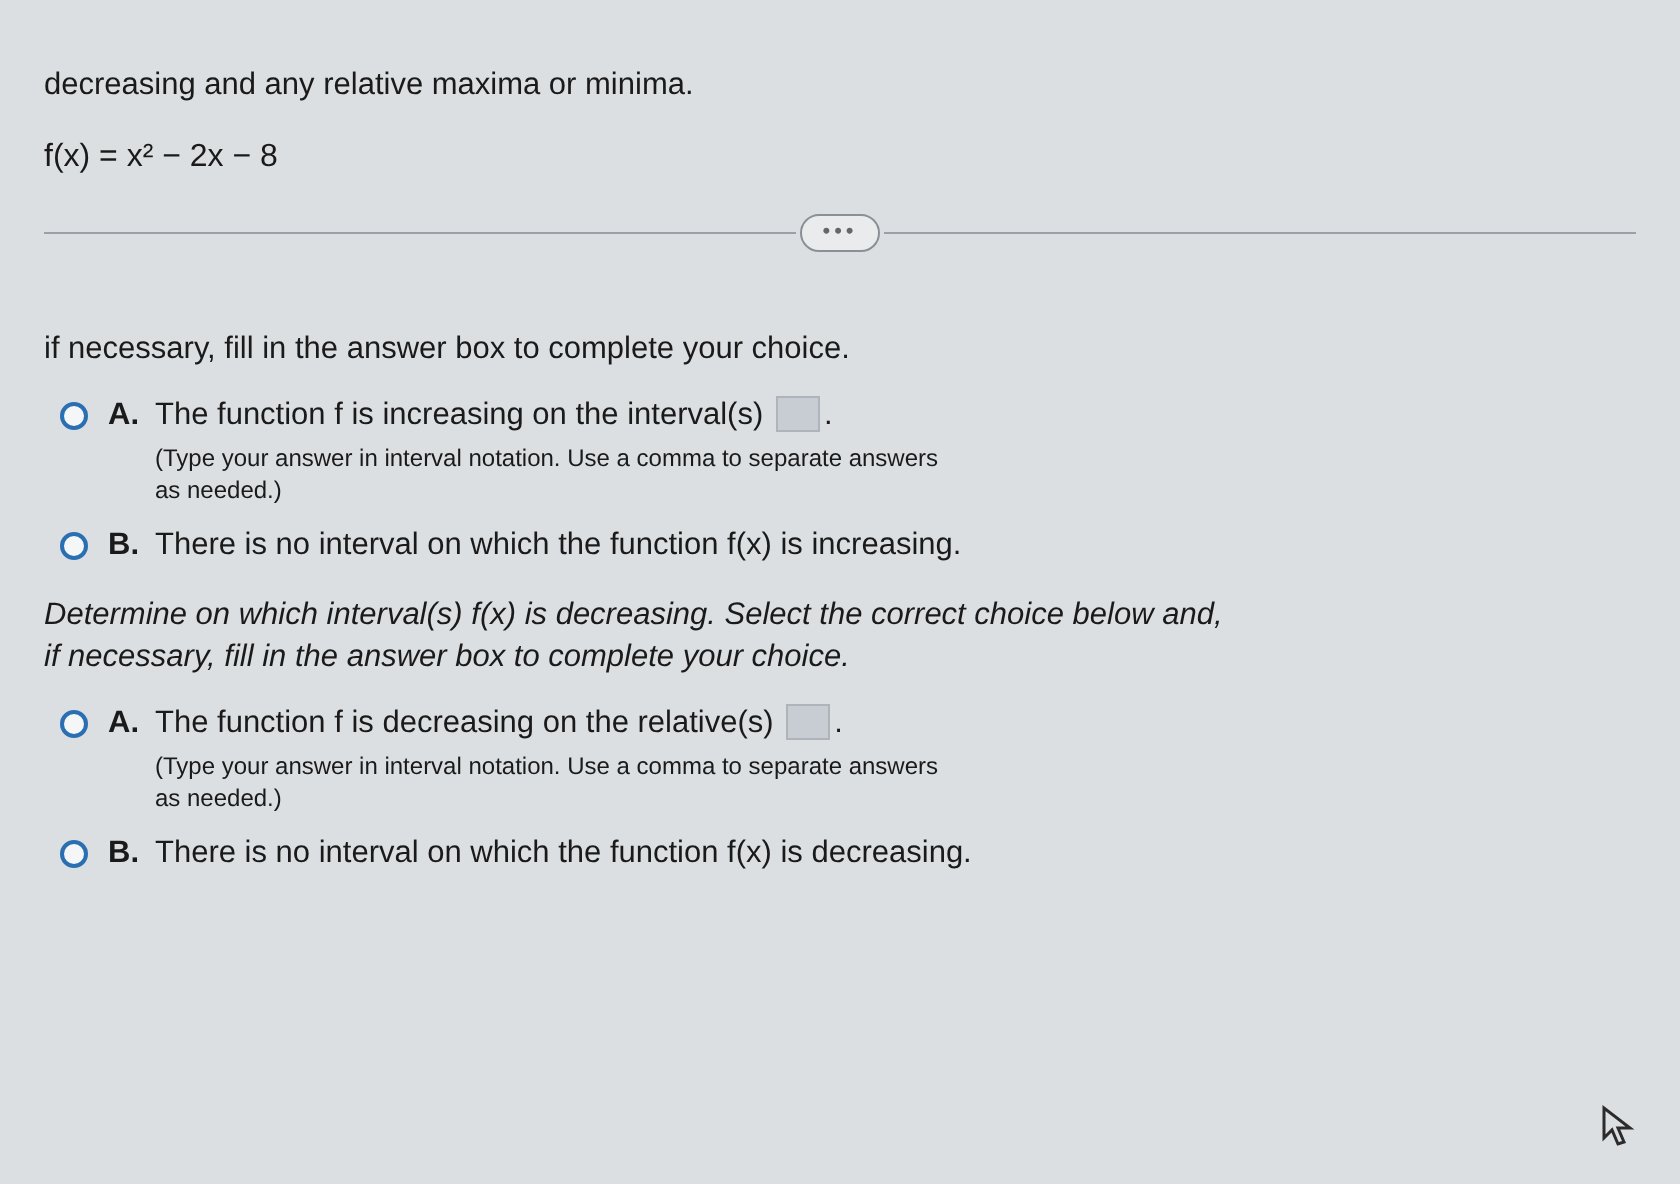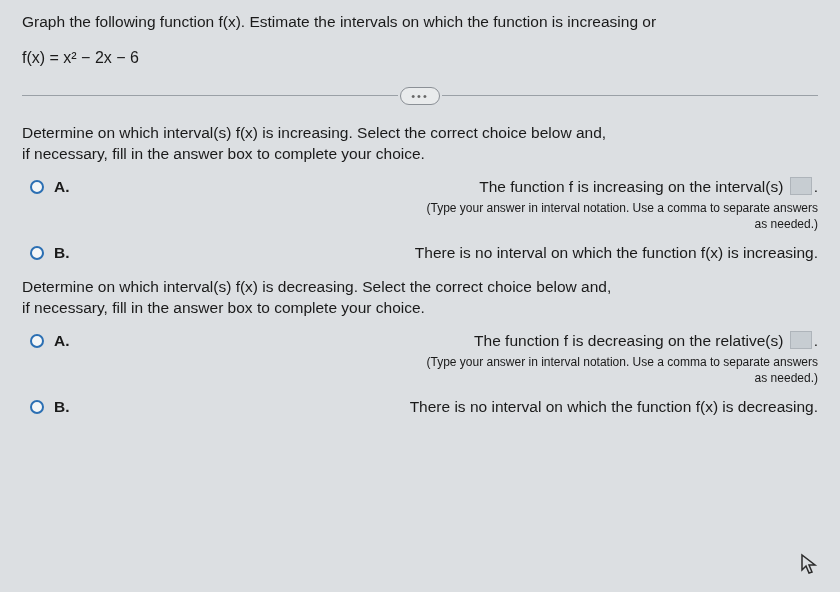--- a/index.html
+++ b/index.html
@@ -46,60 +46,61 @@
     border-radius: 50%;
     flex: 0 0 14px;
     margin-top: 3px;
     background: #f4f6f7;
   }
   .choice-letter {
     font-weight: bold;
     margin: 0 8px 0 10px;
     flex: 0 0 auto;
   }
-  .choice-body { flex: 1; text-align: right; }
+  .choice-body { flex: 1; }
   .answer-box {
     display: inline-block;
     width: 22px;
     height: 18px;
     background: #c7cdd2;
     border: 1px solid #aeb4ba;
     vertical-align: text-bottom;
     margin: 0 2px;
   }
   .hint {
     font-size: 12px;
     margin-top: 2px;
   }
-  .block2 { margin-top: 14px; }
+  .block2 { margin-top: 14px; font-style: italic; }
   .cursor {
     position: absolute;
     right: 22px;
     bottom: 10px;
     font-size: 20px;
     color: #2b2b2b;
   }
 </style>
 </head>
 <body>
 
 <div class="prompt-text">
-  <span>Graph the following function f(x). Estimate the intervals on which the function is increasing or</span><br>
+  <br>
+  <span>decreasing and any relative maxima or minima.</span>
 </div>
 
-<div class="formula">f(x) = x² − 2x − 6</div>
+<div class="formula">f(x) = x² − 2x − 8</div>
 
 <div class="divider-row">
   <div class="divider-line"></div>
   <div class="pill">•••</div>
   <div class="divider-line"></div>
 </div>
 
 <div class="section-instruction">
-  <span>Determine on which interval(s) f(x) is increasing. Select the correct choice below and,</span><br>
+  <br>
   <span>if necessary, fill in the answer box to complete your choice.</span>
 </div>
 
 <div class="choice-row">
   <div class="radio"></div>
   <div class="choice-letter">A.</div>
   <div class="choice-body">
     <span>The function f is increasing on the interval(s) </span><span class="answer-box"></span><span>.</span>
     <div class="hint">
       <span>(Type your answer in interval notation. Use a comma to separate answers</span><br>

